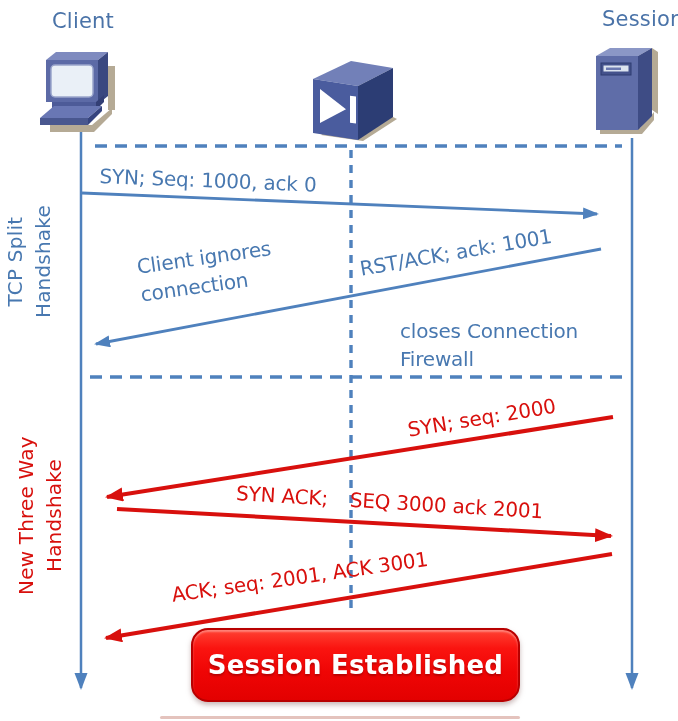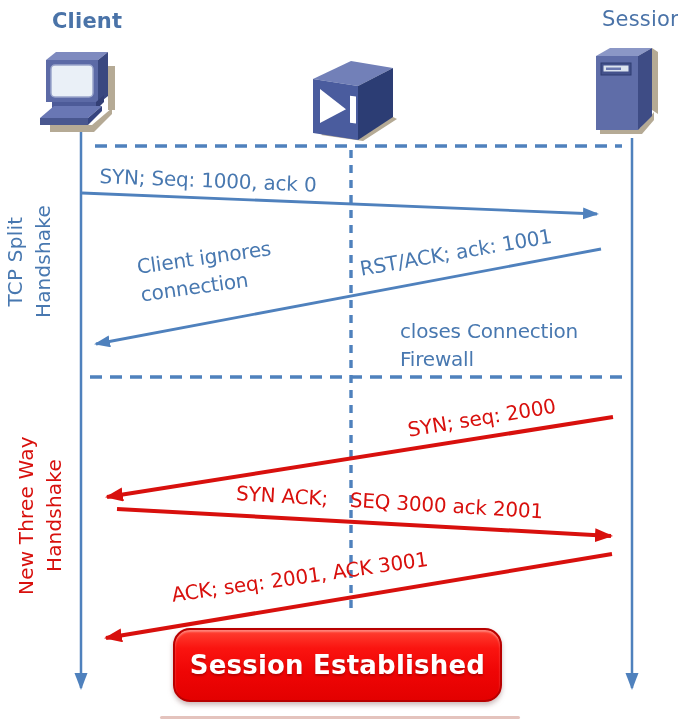--- a/index.html
+++ b/index.html
@@ -19,21 +19,21 @@
   .note-line{display:block;}
   
   .side-label{
     text-align:center;font-size:20px;line-height:1.38;transform:rotate(-90deg);
     white-space:nowrap;letter-spacing:0.2px;
   }
   .side-label.blue{color:#4878b0;}
   .side-label.red{color:#d8100d;}
   
   .session-btn{
-    left:173px;top:628px;width:329px;height:74px;border-radius:17px;
+    left:191px;top:628px;width:329px;height:74px;border-radius:17px;
     background:linear-gradient(180deg,#ff4233 0%,#fa1410 26%,#ef0505 60%,#e30000 100%);
     border:2px solid #b80000;box-sizing:border-box;
     box-shadow:0 3px 5px rgba(160,130,130,0.55), inset 0 2px 2px rgba(255,255,255,0.35);
     display:flex;align-items:center;justify-content:center;
     color:#ffffff;font-weight:bold;font-size:26px;letter-spacing:0.2px;
     text-shadow:0 2px 2px rgba(120,0,0,0.45);
   }
   .reflection{
     left:160px;top:716px;width:360px;height:3px;border-radius:2px;
     background:#dfb9b2;opacity:0.85;
@@ -66,21 +66,21 @@
     <line x1="90" y1="377" x2="626" y2="377" stroke="#4f81bd" stroke-width="3.4" stroke-dasharray="12 8"></line>
 
     <line x1="82" y1="193" x2="597" y2="214" stroke="#4f81bd" stroke-width="2.8" marker-end="url(#mBlue)"></line>
     <line x1="601" y1="249" x2="96" y2="344" stroke="#4f81bd" stroke-width="2.8" marker-end="url(#mBlue)"></line>
 
     <line x1="613" y1="417" x2="107" y2="497" stroke="#d8100d" stroke-width="4" marker-end="url(#mRed)"></line>
     <line x1="117" y1="509" x2="611" y2="536" stroke="#d8100d" stroke-width="4" marker-end="url(#mRed)"></line>
     <line x1="612" y1="554" x2="106" y2="638" stroke="#d8100d" stroke-width="4" marker-end="url(#mRed)"></line>
   </svg>
 
-  <div class="abs actor-title" style="left:52px;top:9px;font-weight:bold;">Client</div>
+  <div class="abs actor-title" style="left:52px;top:9px;">Client</div>
   <div class="abs actor-title" style="left:602px;top:7px;">Session</div>
 
   <svg class="abs" style="left:36px;top:48px;" width="94" height="88" viewBox="0 0 94 88">
     <rect x="72" y="18" width="7" height="44" fill="#b5aa95"></rect>
     <polygon points="14,77 56,77 76,60 76,66 58,84 14,84" fill="#b5aa95"></polygon>
     <polygon points="10,12 20,4 72,4 62,12" fill="#7e8abf"></polygon>
     <polygon points="62,12 72,4 72,48 62,56" fill="#3a4880"></polygon>
     <rect x="10" y="12" width="52" height="42" fill="#5c6aa6"></rect>
     <rect x="15" y="17" width="42" height="32" rx="4" fill="#eaf0f7" stroke="#9aa5cc" stroke-width="1.5"></rect>
     <polygon points="60,54 68,47 68,54 60,62" fill="#333f75"></polygon>

